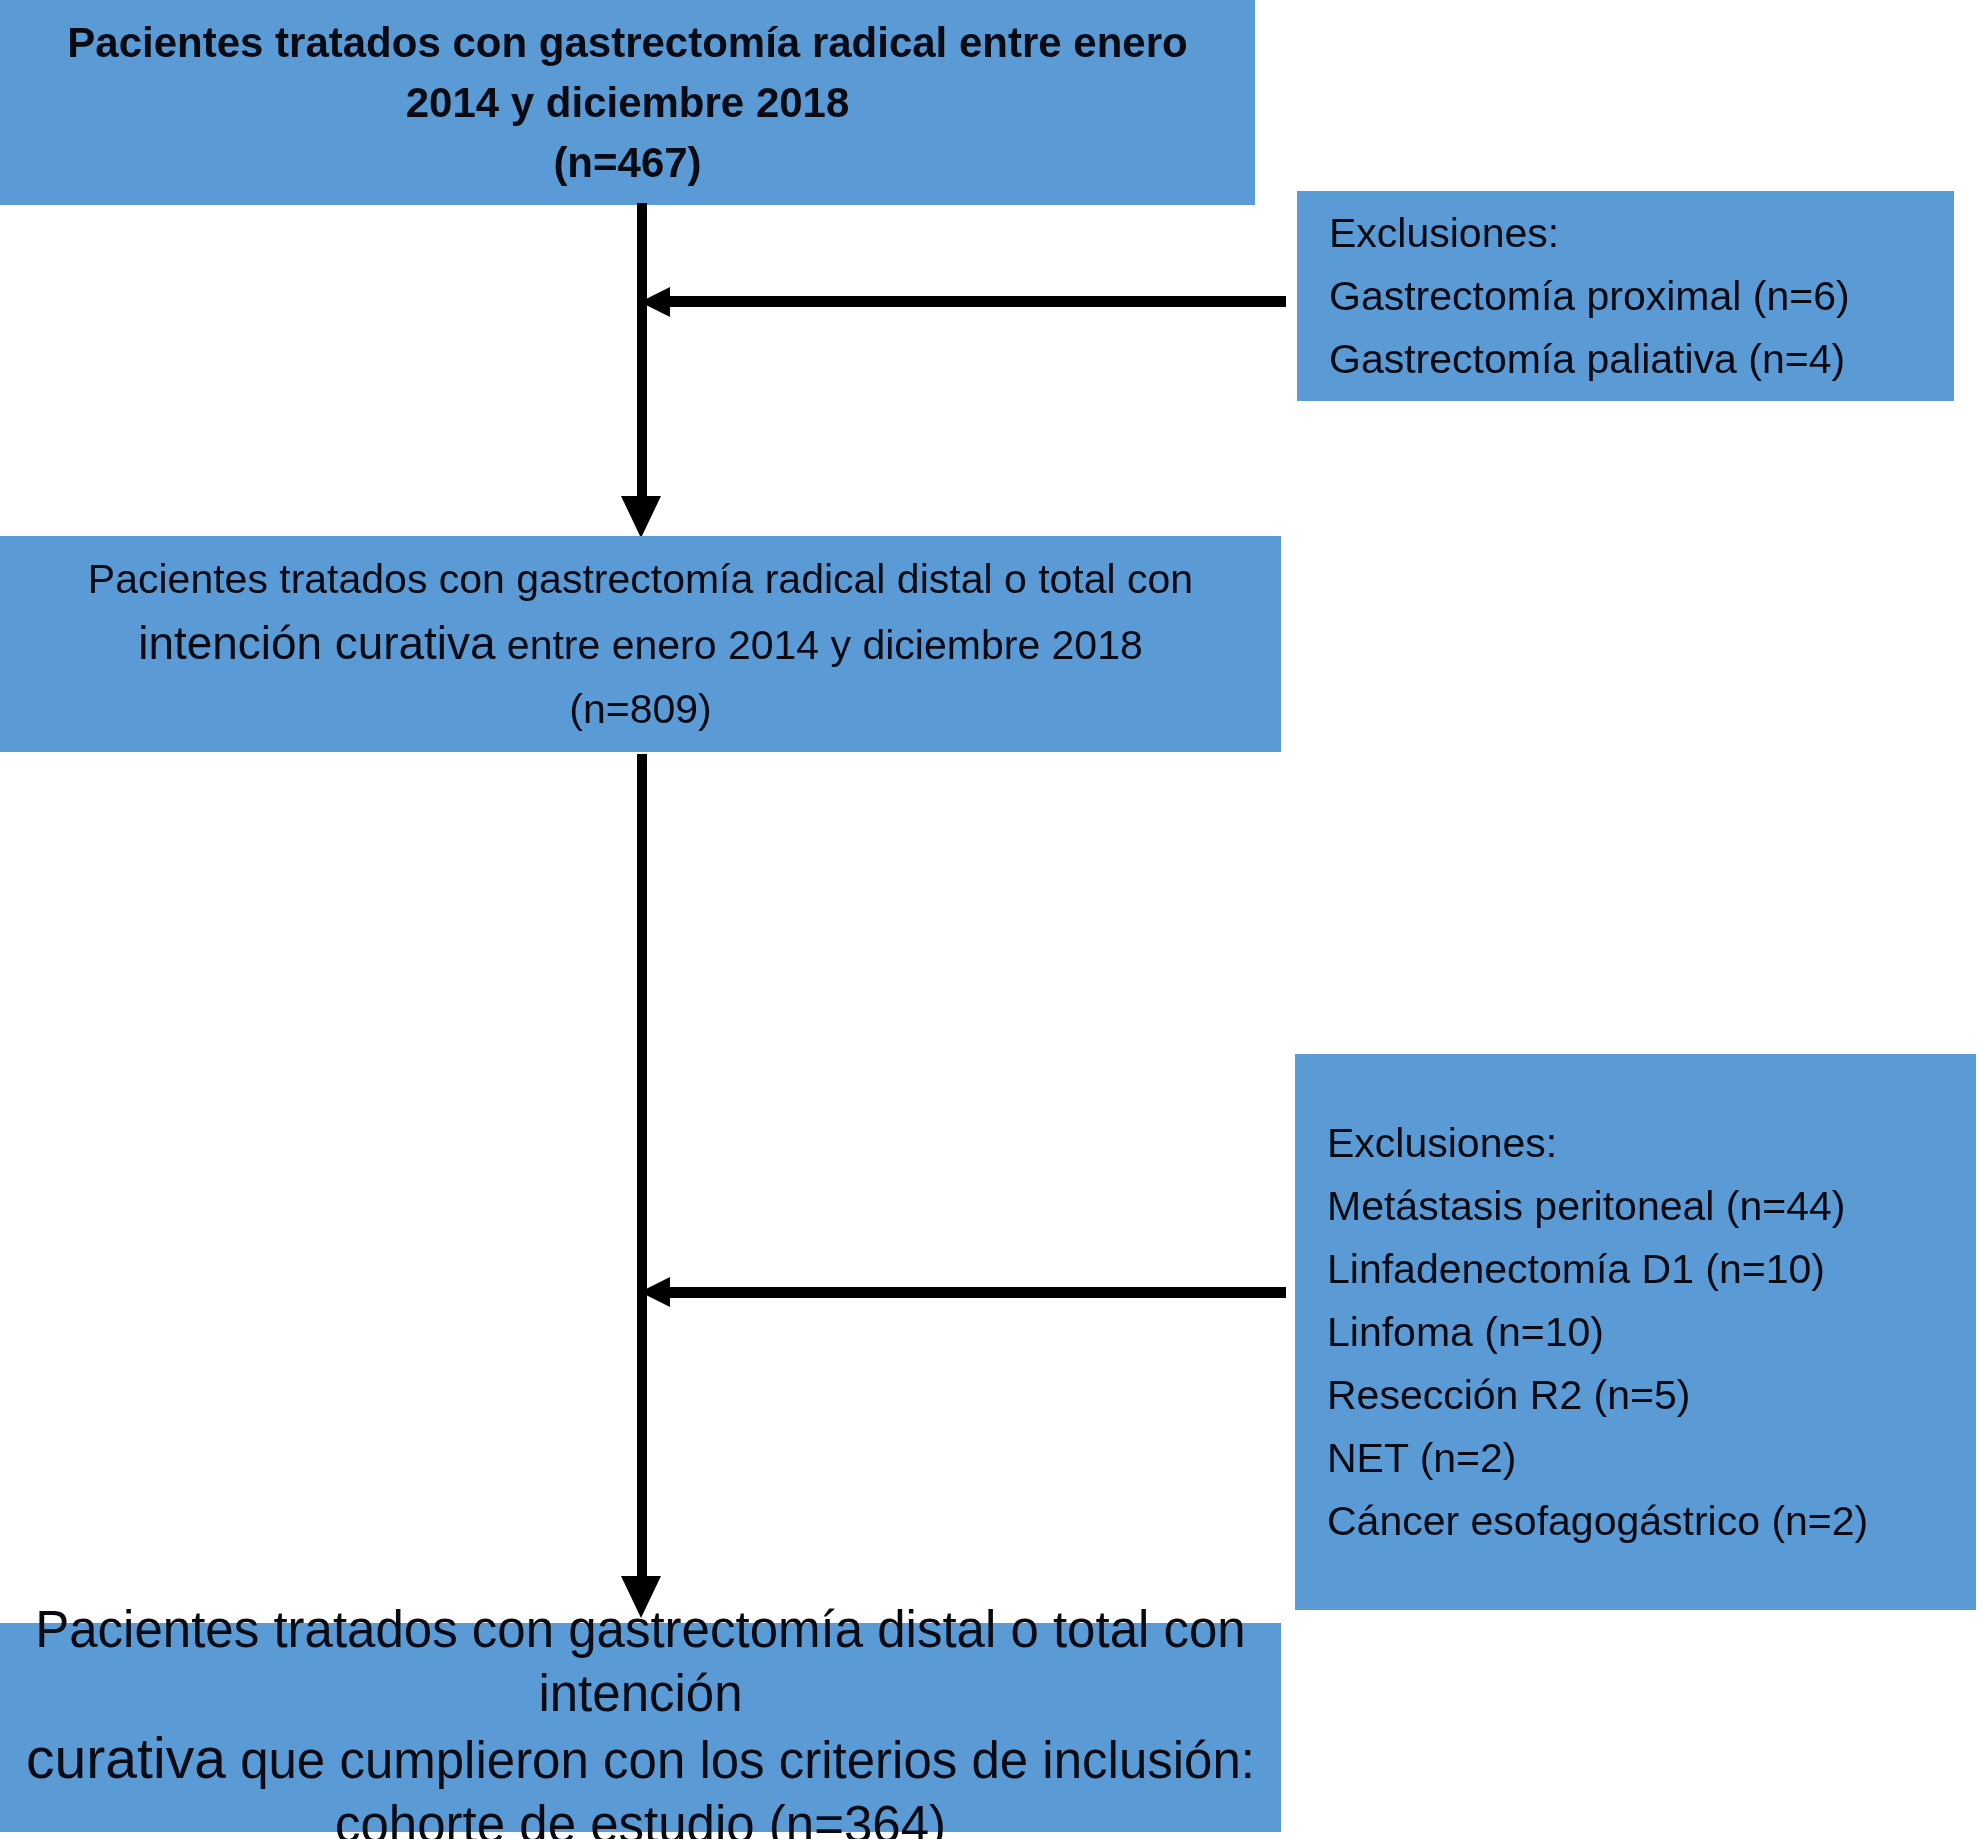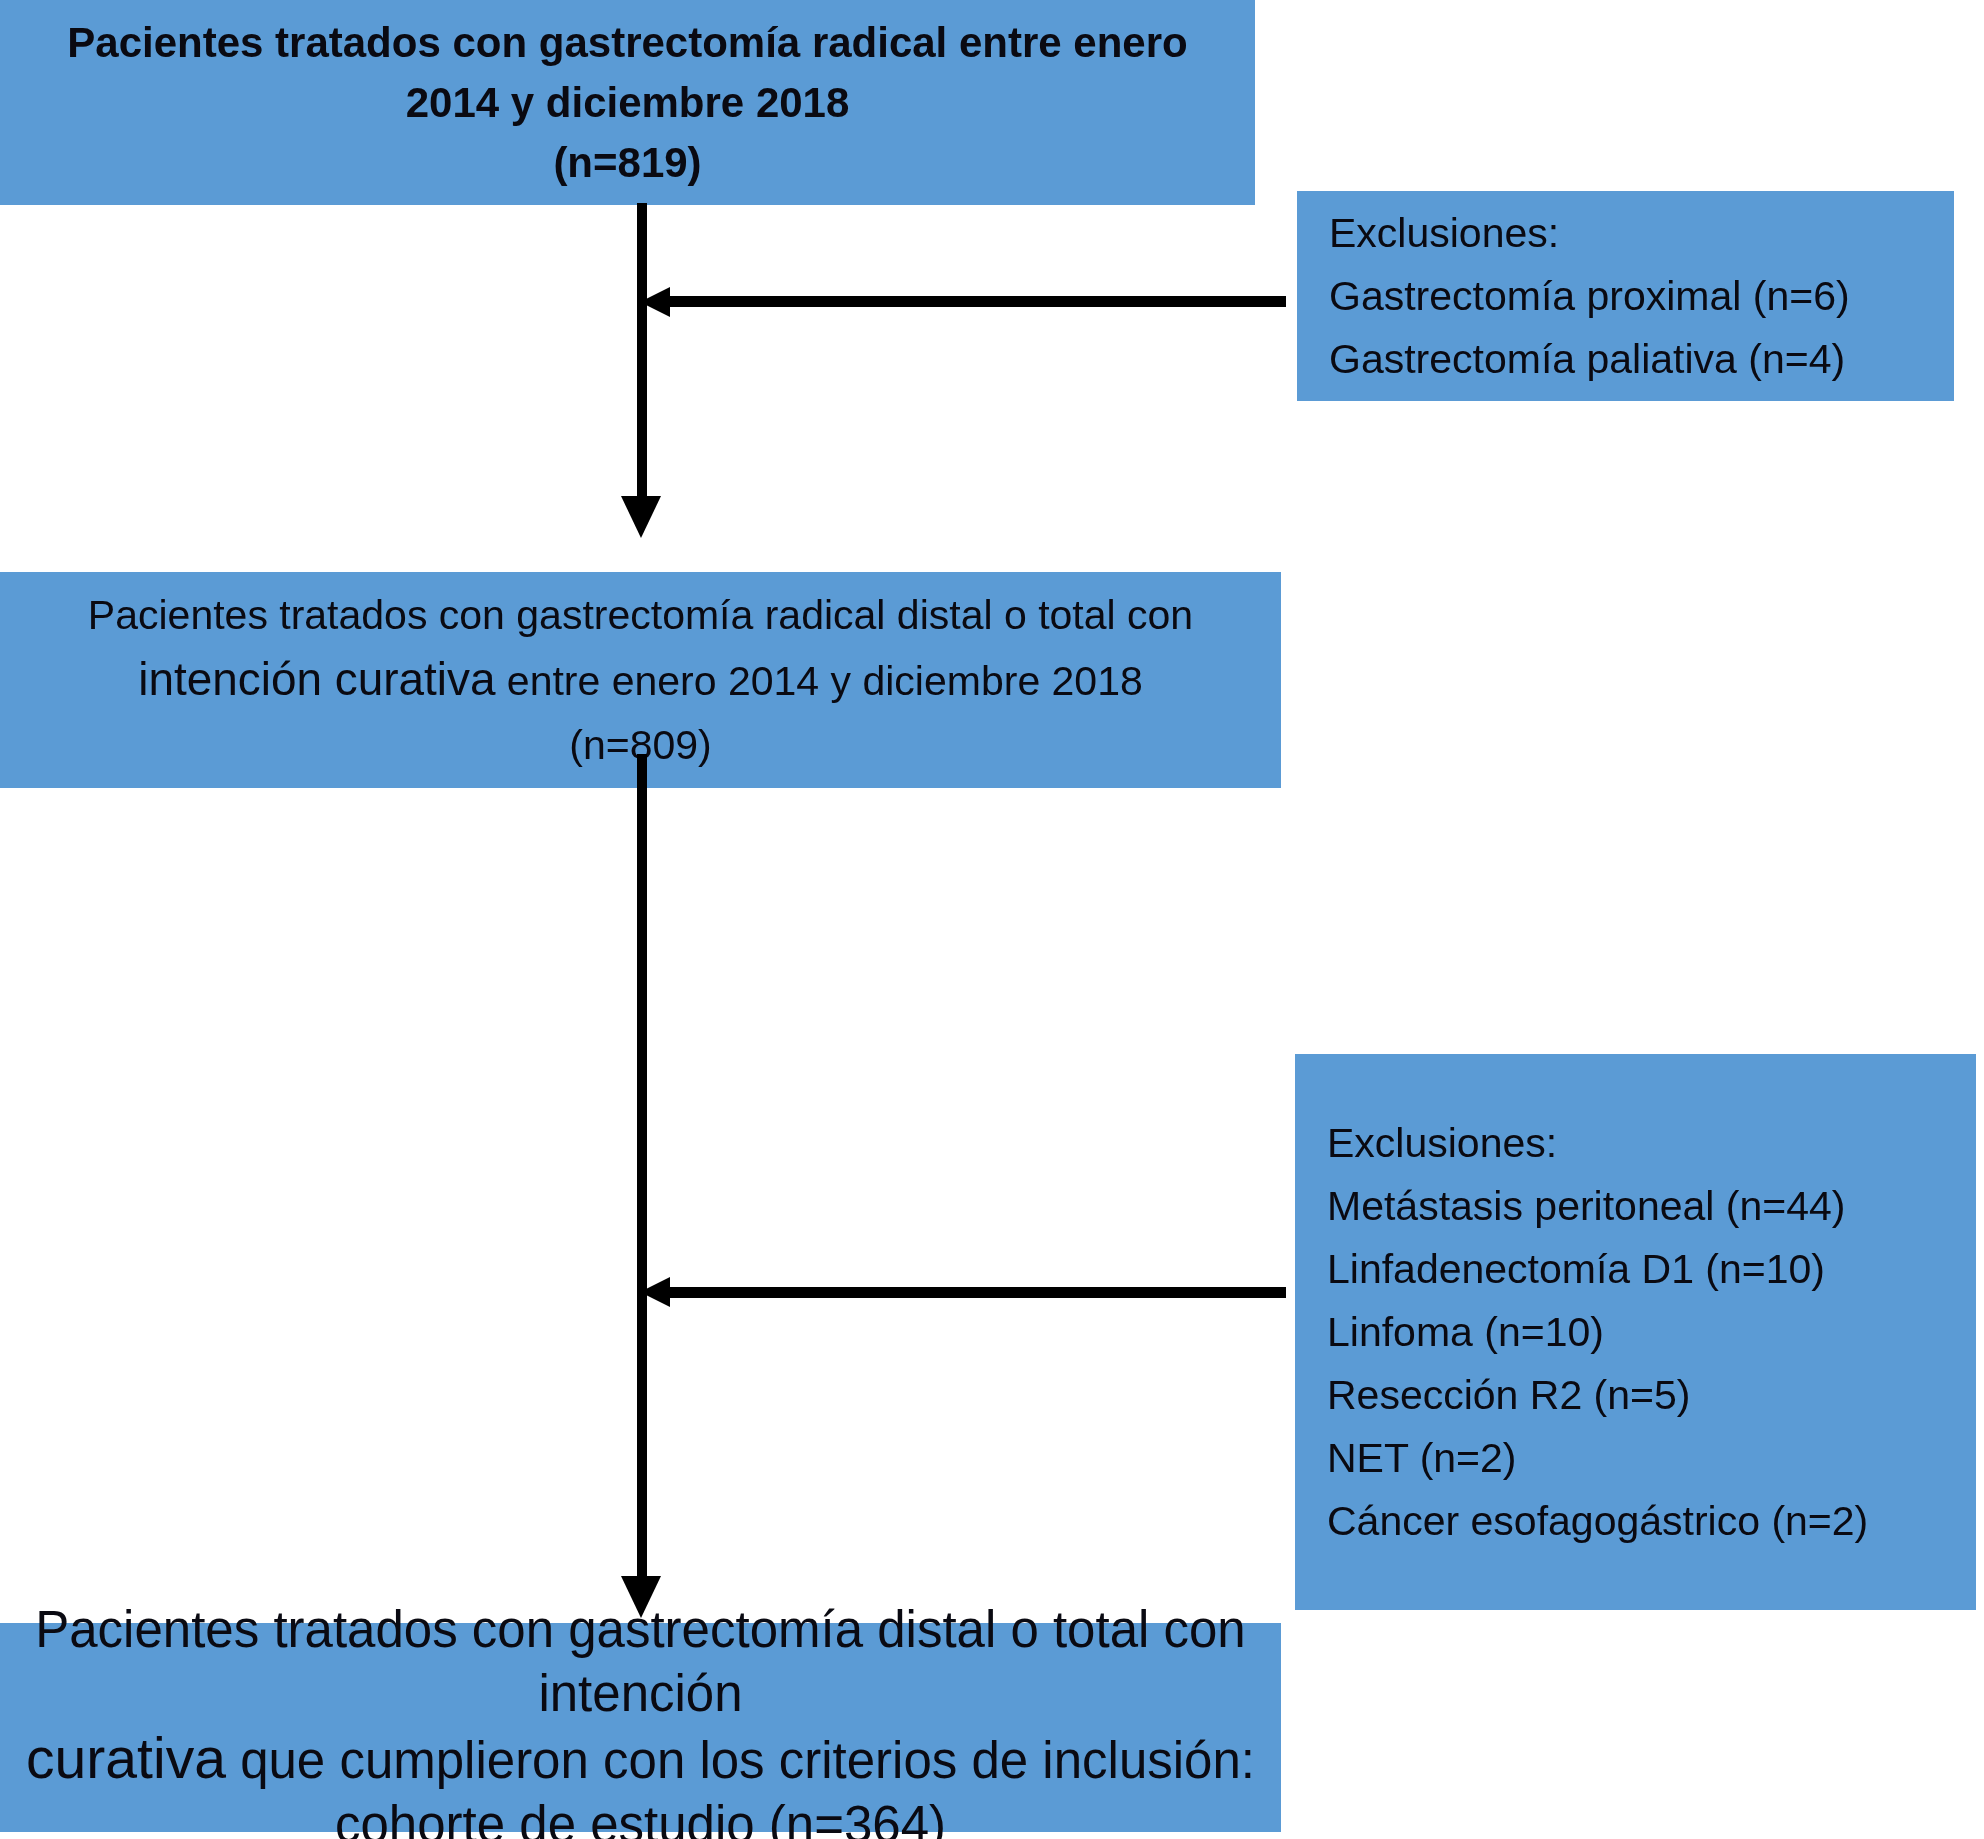--- a/index.html
+++ b/index.html
@@ -19,21 +19,21 @@
     display: flex;
     flex-direction: column;
     justify-content: center;
   }
   .centered { text-align: center; }
   .top-box {
     left: 0; top: 0; width: 1255px; height: 205px;
     font-weight: bold; font-size: 42px; line-height: 60px;
   }
   .middle-box {
-    left: 0; top: 572px; width: 1281px; height: 216px;
+    left: 0; top: 536px; width: 1281px; height: 216px;
     font-size: 41px; line-height: 64px;
   }
   .bottom-box {
     left: 0; top: 1623px; width: 1281px; height: 209px;
     font-size: 51px; line-height: 64px;
   }
   .excl-box-1 {
     left: 1297px; top: 191px; width: 657px; height: 210px;
     font-size: 41px; line-height: 63px; padding-left: 32px;
   }
@@ -68,21 +68,21 @@
   .head-left-2 { left: 640px; top: 1277px; }
 </style>
 </head>
 <body style="background: rgb(255, 255, 255);">
 
 <div class="canvas">
 
   <div class="bluebox top-box centered">
     <div>Pacientes tratados con gastrectomía radical entre enero</div>
     <div>2014 y diciembre 2018</div>
-    <div>(n=819)</div>
+    <div>(n=467)</div>
   </div>
 
   <div class="bluebox excl-box-1">
     <div>Exclusiones:</div>
     <div>Gastrectomía proximal (n=6)</div>
     <div>Gastrectomía paliativa (n=4)</div>
   </div>
 
   <div class="arrow-part vline vline-1"></div>
   <div class="arrow-part head-down head-down-1"></div>

